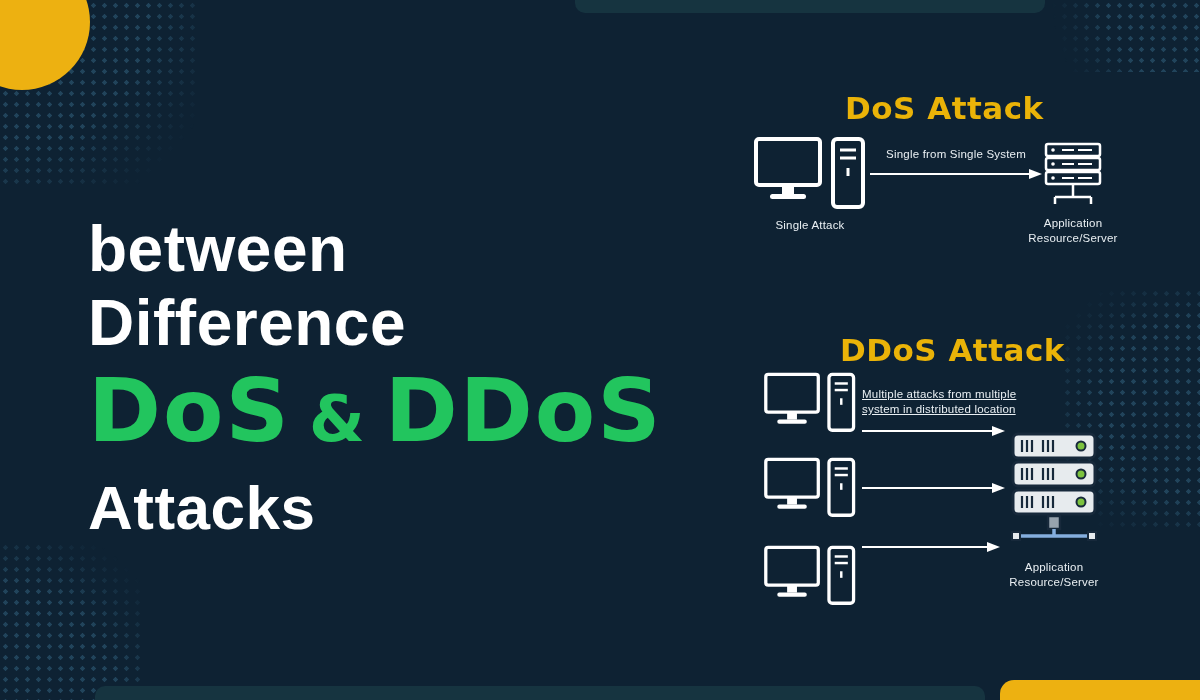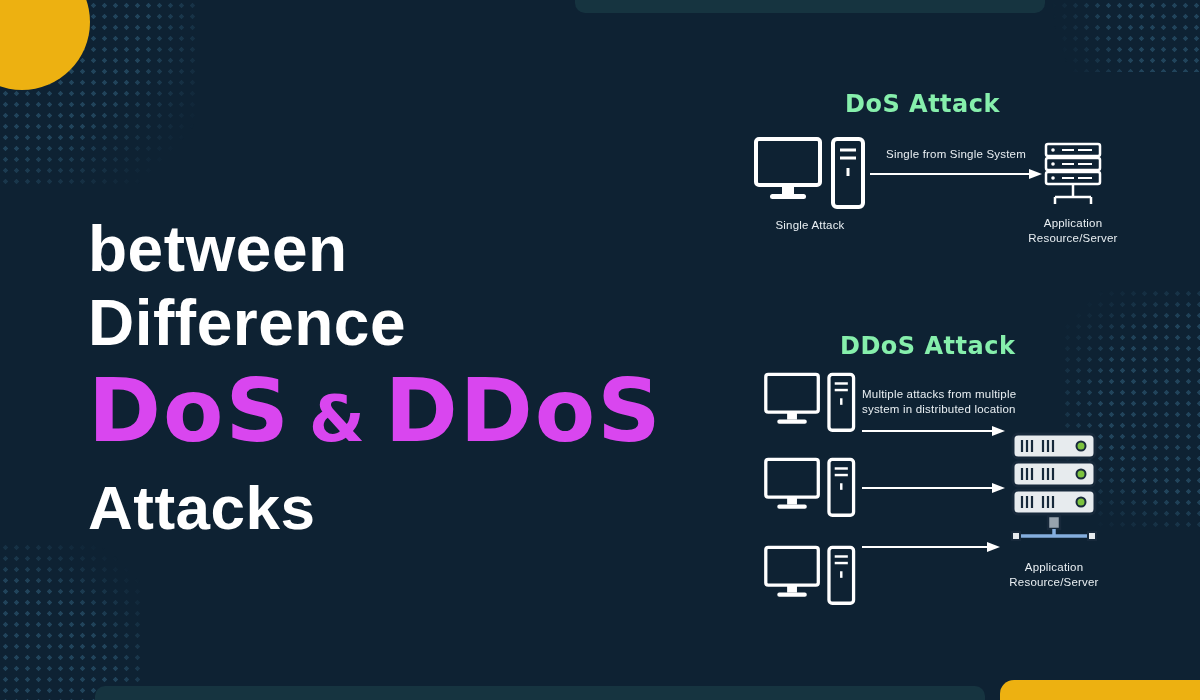--- a/index.html
+++ b/index.html
@@ -33,27 +33,27 @@
   .top-bar{position:absolute;left:575px;top:0;width:470px;height:13px;
     background:#163440;border-radius:0 0 10px 10px;}
   .bottom-bar{position:absolute;left:95px;bottom:0;width:890px;height:14px;
     background:#163440;border-radius:10px 10px 0 0;}
   .yellow-corner{position:absolute;left:1000px;bottom:0;width:200px;height:20px;
     background:#edb111;border-radius:14px 0 0 0;}
 
   
   .title-block{position:absolute;left:88px;top:212px;color:#ffffff;}
   .t-white{font-size:64px;line-height:74px;font-weight:700;letter-spacing:0.5px;}
-  .t-yellow{font-size:88px;line-height:102px;font-weight:700;color:#d946ef;
+  .t-yellow{font-size:88px;line-height:102px;font-weight:700;color:#22c55e;
     font-family:"DejaVu Sans","Liberation Sans",sans-serif;letter-spacing:2px;}
   .t-yellow .amp{font-size:64px;margin:0 18px;}
   .t-attacks{font-size:62px;line-height:76px;font-weight:700;letter-spacing:0.5px;}
 
   
-  .diag-heading{position:absolute;color:#86efac;font-weight:700;font-size:24px;
+  .diag-heading{position:absolute;color:#eab308;font-weight:700;font-size:31px;
     font-family:"DejaVu Sans","Liberation Sans",sans-serif;letter-spacing:0.5px;}
   .small-label{position:absolute;font-size:11.5px;line-height:14.5px;color:#e9eff3;
     text-align:center;letter-spacing:0.2px;}
   .desc-label{position:absolute;font-size:11.5px;line-height:15px;color:#e9eff3;
     text-align:left;letter-spacing:0.2px;}
   svg{position:absolute;display:block;}
 </style>
 </head>
 <body>
 
@@ -115,21 +115,21 @@
     </svg>
     <div class="small-label" style="left:1022px;top:216px;width:102px;">
       <div>Application</div>
       <div>Resource/Server</div>
     </div>
   </div>
 
   <div class="group">
     <div class="diag-heading" style="left:840px;top:332px;">DDoS Attack</div>
 
-    <div class="desc-label" style="left:862px;top:387px;width:185px;">
+    <div class="desc-label" style="left:862px;top:387px;width:185px;text-decoration:underline;">
       <div>Multiple attacks from multiple</div>
       <div>system in distributed location</div>
     </div>
 
     <svg style="left:763px;top:372px;" width="95" height="64" viewBox="0 0 115 78">
       <rect x="3" y="3" width="64" height="46" rx="3" fill="none" stroke="#ffffff" stroke-width="4"></rect>
       <rect x="29" y="49" width="12" height="9" fill="#ffffff"></rect>
       <rect x="17" y="58" width="36" height="5" rx="2.5" fill="#ffffff"></rect>
       <rect x="80" y="3" width="30" height="68" rx="4" fill="none" stroke="#ffffff" stroke-width="4"></rect>
       <line x1="87" y1="14" x2="103" y2="14" stroke="#ffffff" stroke-width="3"></line>

